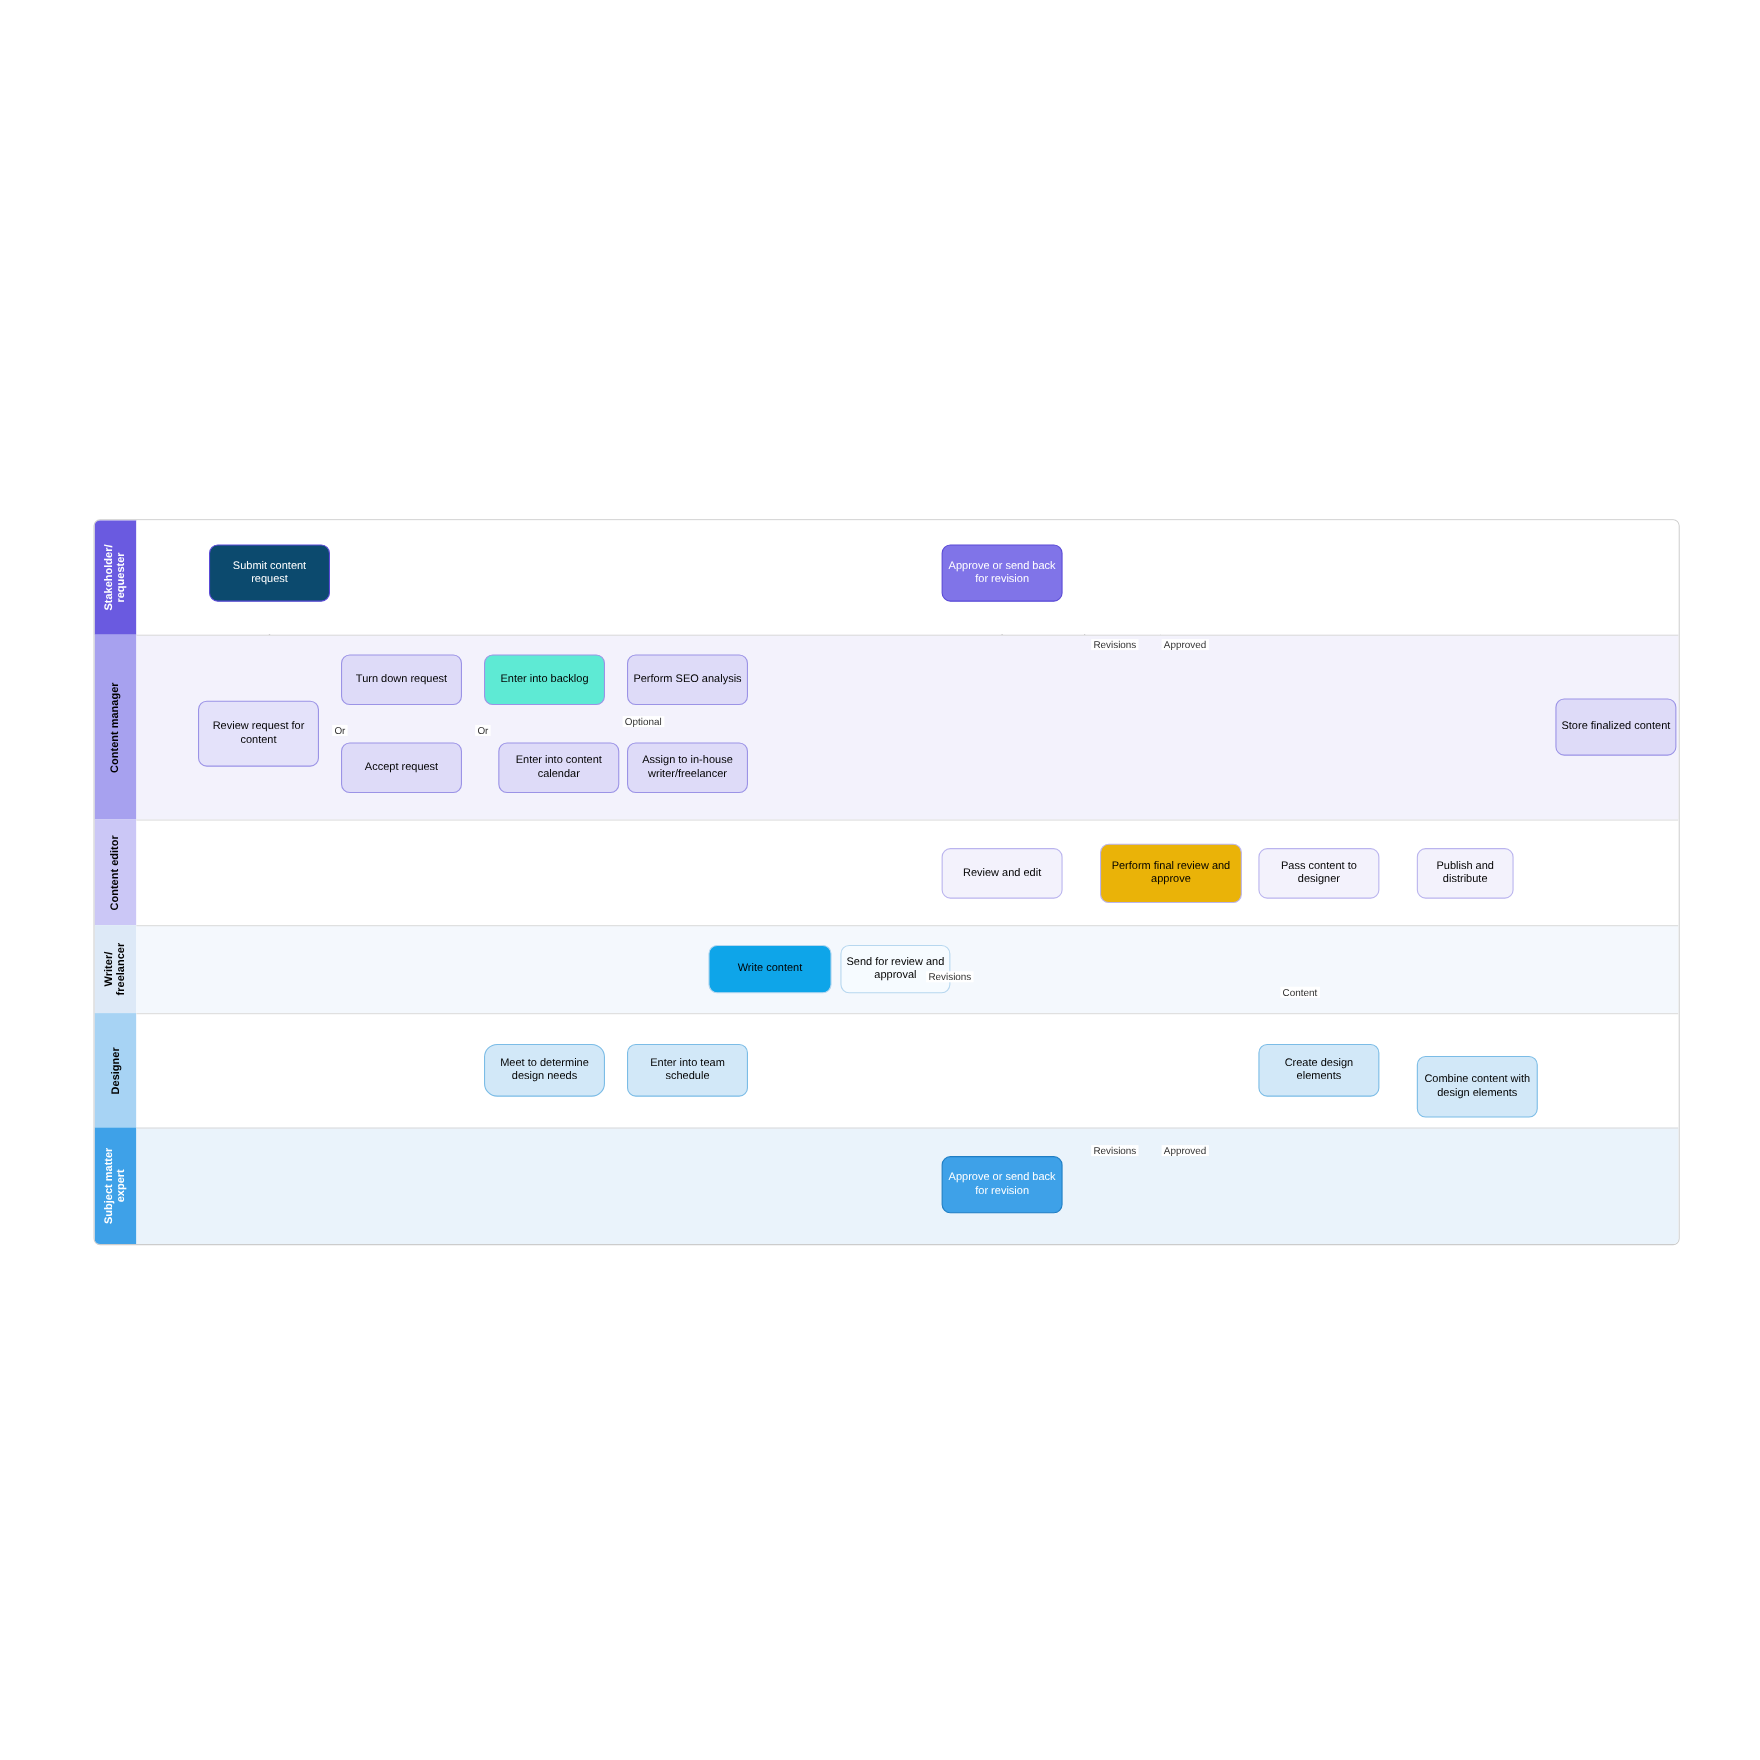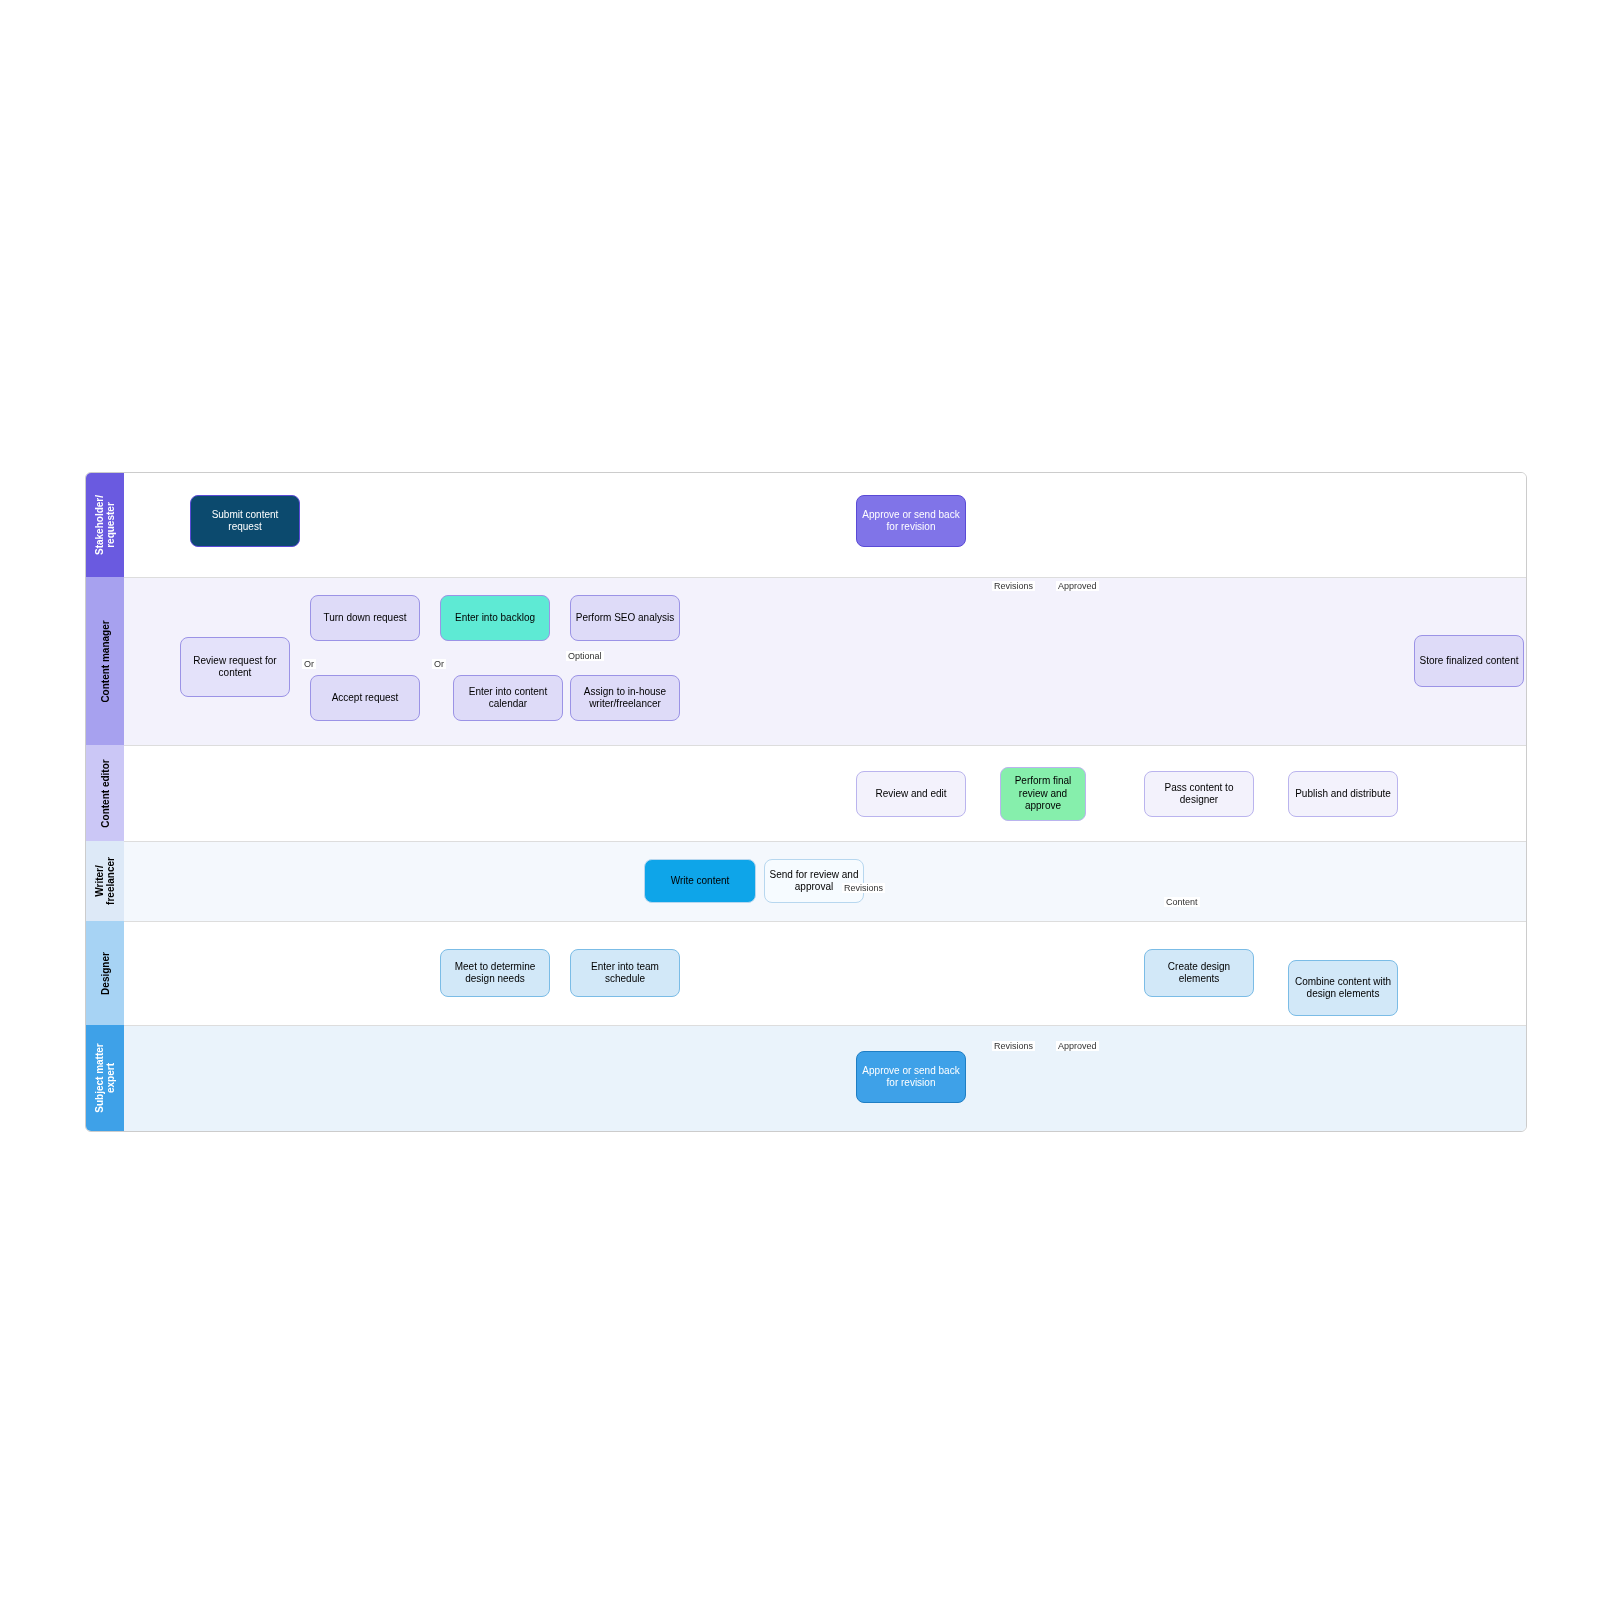--- a/index.html
+++ b/index.html
@@ -85,26 +85,26 @@
       <div class="box" style="left: 104px; top: 22px; width: 110px; height: 52px; background: #0c4a6e; border-color: rgb(90, 74, 214); color: rgb(255, 255, 255);">Submit content request</div>
       <div class="box" style="left: 94px; top: 164px; width: 110px; height: 60px; background: rgb(228, 226, 250); border-color: rgb(155, 147, 230); color: rgb(0, 0, 0);">Review request for content</div>
       <div class="box" style="left: 224px; top: 122px; width: 110px; height: 46px; background: rgb(222, 219, 248); border-color: rgb(155, 147, 230); color: rgb(0, 0, 0);">Turn down request</div>
       <div class="box" style="left: 224px; top: 202px; width: 110px; height: 46px; background: rgb(222, 219, 248); border-color: rgb(155, 147, 230); color: rgb(0, 0, 0);">Accept request</div>
       <div class="box" style="left: 354px; top: 122px; width: 110px; height: 46px; background: #5eead4; border-color: rgb(155, 147, 230); color: rgb(0, 0, 0);">Enter into backlog</div>
       <div class="box" style="left: 354px; top: 202px; width: 110px; height: 46px; background: rgb(222, 219, 248); border-color: rgb(155, 147, 230); color: rgb(0, 0, 0); margin-left: 13px;">Enter into content calendar</div>
       <div class="box" style="left: 484px; top: 122px; width: 110px; height: 46px; background: rgb(222, 219, 248); border-color: rgb(155, 147, 230); color: rgb(0, 0, 0);">Perform SEO analysis</div>
       <div class="box" style="left: 484px; top: 202px; width: 110px; height: 46px; background: rgb(222, 219, 248); border-color: rgb(155, 147, 230); color: rgb(0, 0, 0);">Assign to in-house writer/freelancer</div>
       <div class="box" style="left: 1328px; top: 162px; width: 110px; height: 52px; background: rgb(222, 219, 248); border-color: rgb(155, 147, 230); color: rgb(0, 0, 0);">Store finalized content</div>
       <div class="box" style="left: 770px; top: 298px; width: 110px; height: 46px; background: rgb(243, 242, 252); border-color: rgb(186, 180, 238); color: rgb(0, 0, 0);">Review and edit</div>
-      <div class="box" style="left: 914px; top: 294px; width: 86px; height: 54px; background: #86efac; border-color: rgb(186, 180, 238); color: rgb(0, 0, 0);">Perform final review and approve</div>
+      <div class="box" style="left: 914px; top: 294px; width: 129px; height: 54px; background: #eab308; border-color: rgb(186, 180, 238); color: rgb(0, 0, 0);">Perform final review and approve</div>
       <div class="box" style="left: 1058px; top: 298px; width: 110px; height: 46px; background: rgb(243, 242, 252); border-color: rgb(186, 180, 238); color: rgb(0, 0, 0);">Pass content to designer</div>
-      <div class="box" style="left: 1202px; top: 298px; width: 110px; height: 46px; background: rgb(243, 242, 252); border-color: rgb(186, 180, 238); color: rgb(0, 0, 0);">Publish and distribute</div>
+      <div class="box" style="left: 1202px; top: 298px; width: 88px; height: 46px; background: rgb(243, 242, 252); border-color: rgb(186, 180, 238); color: rgb(0, 0, 0);">Publish and distribute</div>
       <div class="box" style="left: 558px; top: 386px; width: 112px; height: 44px; background: #0ea5e9; border-color: rgb(183, 215, 239); color: rgb(0, 0, 0);">Write content</div>
       <div class="box" style="left: 678px; top: 386px; width: 100px; height: 44px; background: rgb(246, 251, 255); border-color: rgb(183, 215, 239); color: rgb(0, 0, 0);">Send for review and approval</div>
-      <div class="box" style="left: 354px; top: 476px; width: 110px; height: 48px; background: rgb(210, 232, 248); border-color: rgb(123, 188, 230); color: rgb(0, 0, 0);">Meet to determine design needs</div>
+      <div class="box" style="left: 354px; top: 476px; width: 110px; height: 48px; background: rgb(210, 232, 248); border-color: rgb(123, 188, 230); color: rgb(0, 0, 0); border-radius: 12px;">Meet to determine design needs</div>
       <div class="box" style="left: 484px; top: 476px; width: 110px; height: 48px; background: rgb(210, 232, 248); border-color: rgb(123, 188, 230); color: rgb(0, 0, 0);">Enter into team schedule</div>
       <div class="box" style="left: 1058px; top: 476px; width: 110px; height: 48px; background: rgb(210, 232, 248); border-color: rgb(123, 188, 230); color: rgb(0, 0, 0);">Create design elements</div>
       <div class="box" style="left: 1202px; top: 472px; width: 110px; height: 56px; background: rgb(210, 232, 248); border-color: rgb(123, 188, 230); color: rgb(0, 0, 0); margin-top: 15px;">Combine content with design elements</div>
       <div class="box" style="left: 770px; top: 22px; width: 110px; height: 52px; background: rgb(128, 116, 232); border-color: rgb(90, 74, 214); color: rgb(255, 255, 255);">Approve or send back for revision</div>
       <div class="box" style="left: 770px; top: 578px; width: 110px; height: 52px; background: rgb(62, 161, 232); border-color: rgb(31, 126, 196); color: rgb(255, 255, 255);">Approve or send back for revision</div>
       <div class="lbl" style="left: 216px; top: 186px;">Or</div>
       <div class="lbl" style="left: 346px; top: 186px;">Or</div>
       <div class="lbl" style="left: 480px; top: 178px;">Optional</div>
       <div class="lbl" style="left: 756px; top: 410px;">Revisions</div>
       <div class="lbl" style="left: 906px; top: 108px;">Revisions</div>

